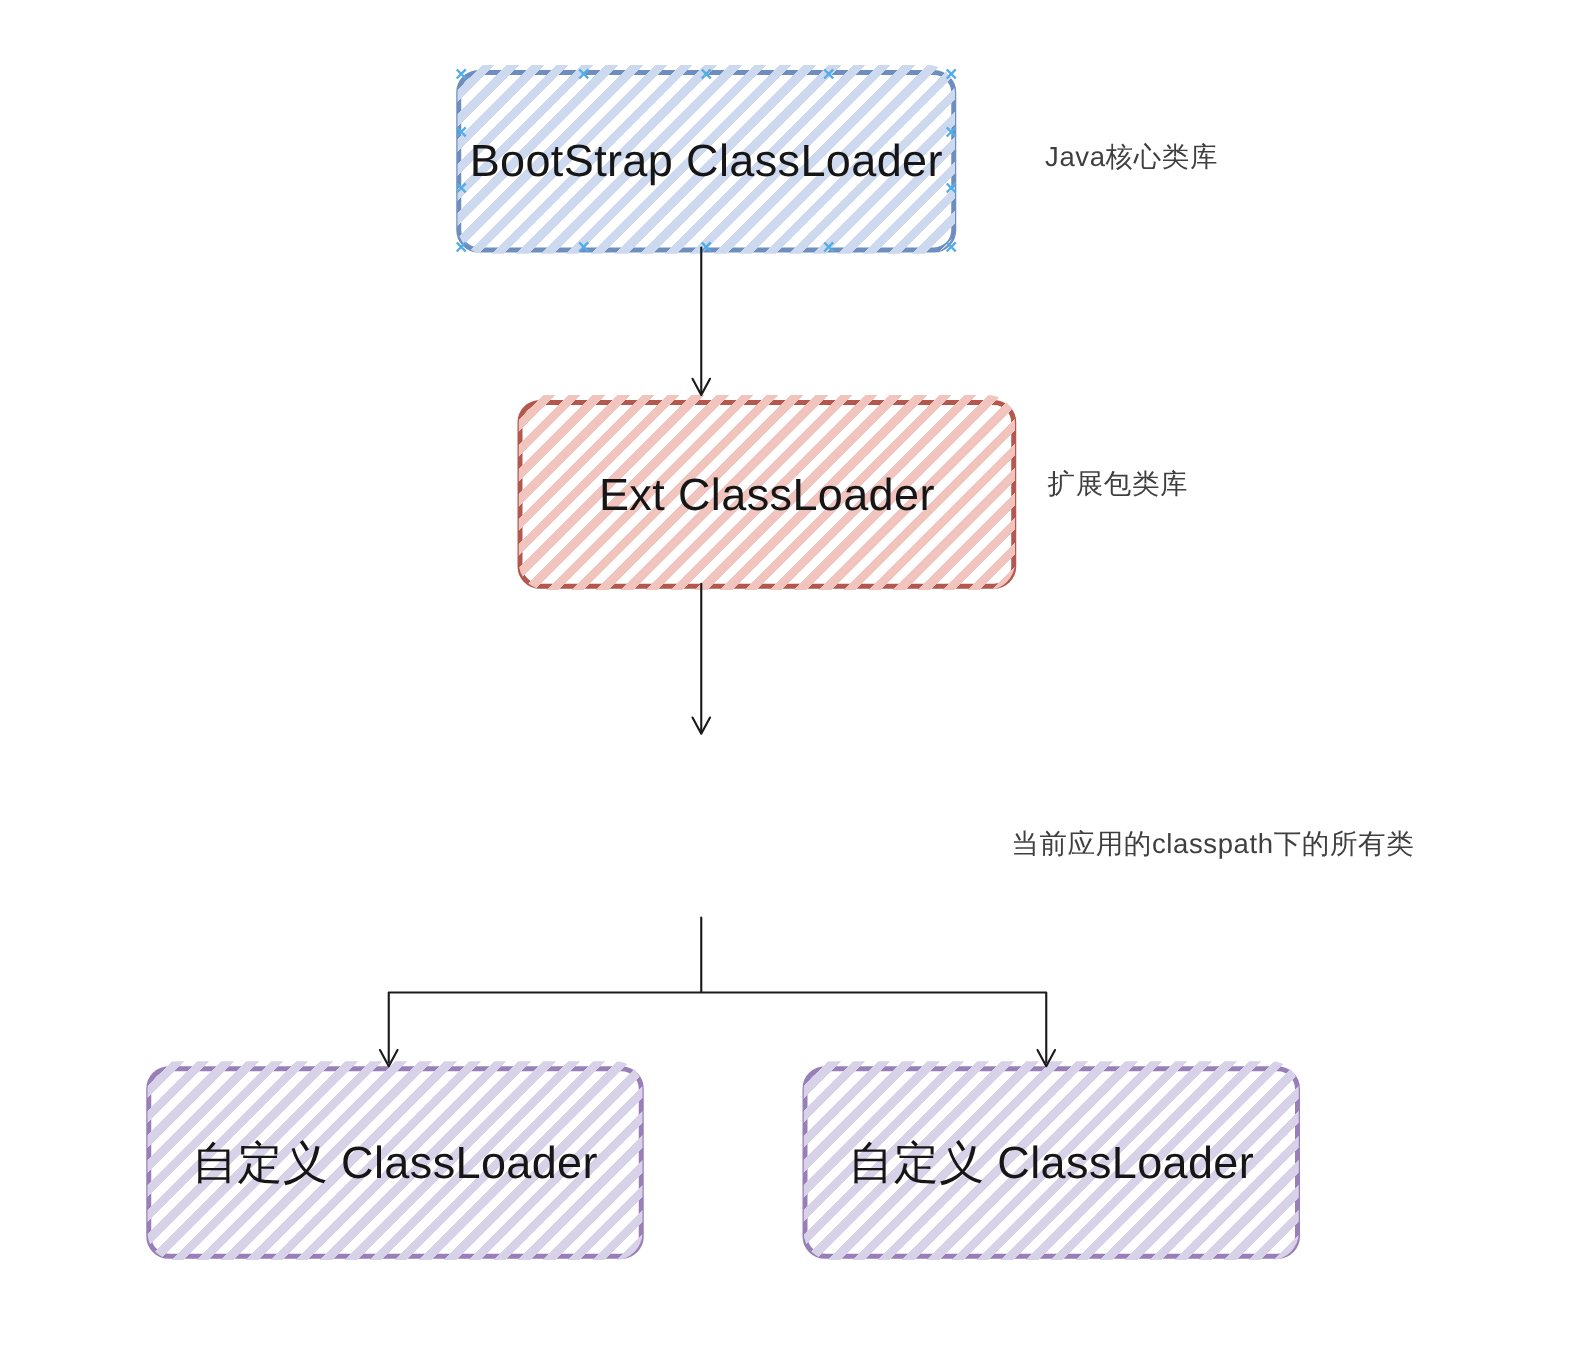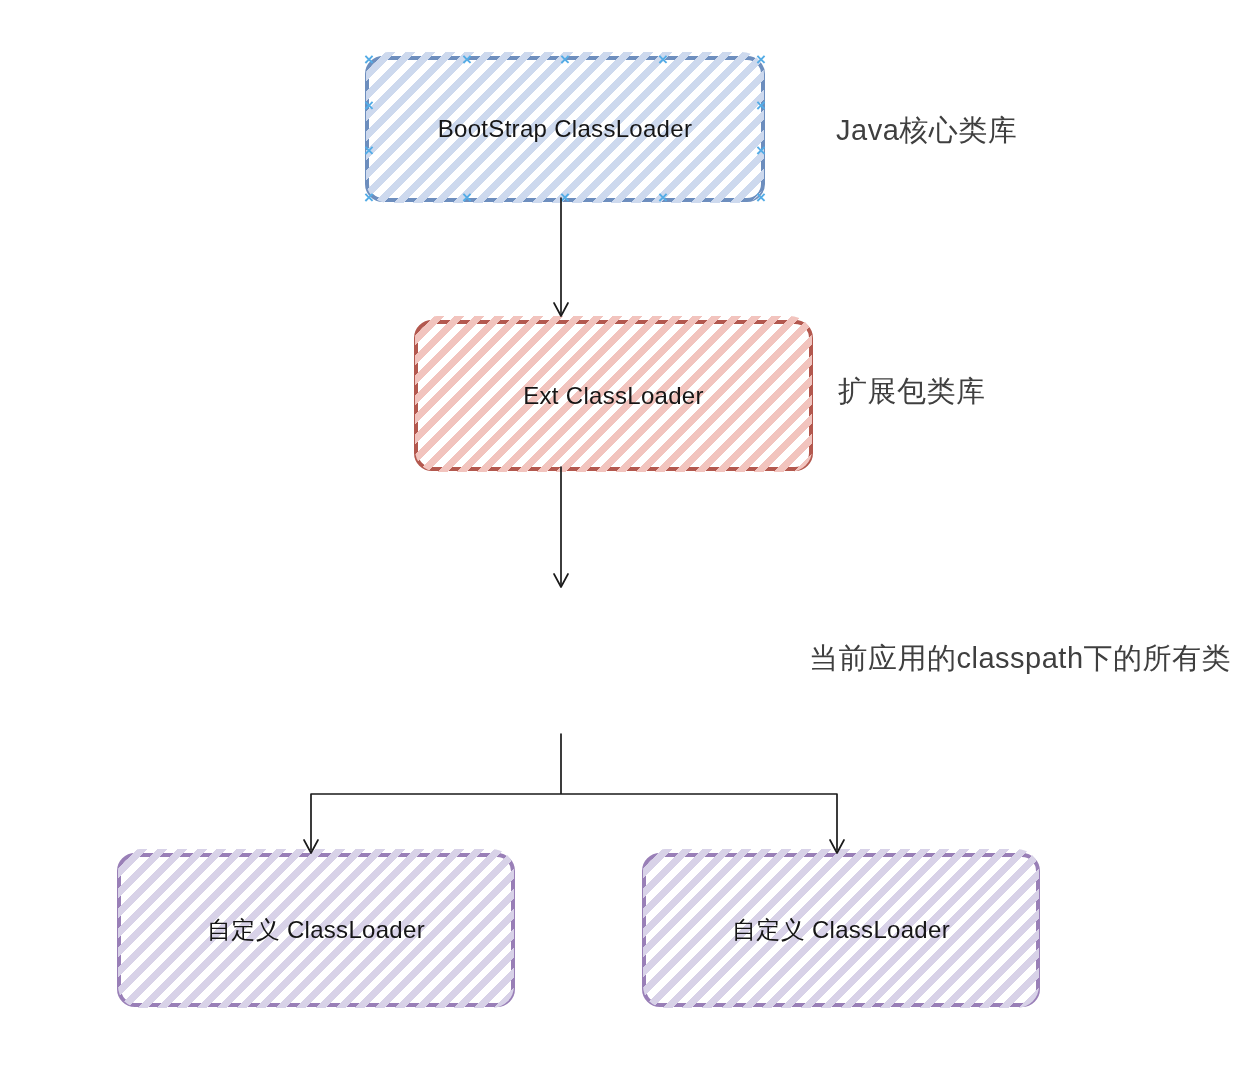--- a/index.html
+++ b/index.html
@@ -12,28 +12,28 @@
 
   
   .node{position:absolute;z-index:2;border:4px solid var(--bd);border-radius:18px;
         display:flex;align-items:center;justify-content:center;background:transparent;}
   .node::before{content:"";position:absolute;inset:-8px -3px -5px -3px;border-radius:22px;z-index:-1;
         background:repeating-linear-gradient(135deg,var(--hatch) 0 7px,transparent 7px 14px);}
   .n-blue  {--bd:#6d8ebe;--hatch:#cdd9ee;}
   .n-red   {--bd:#b3584e;--hatch:#f2c4be;}
   .n-green {--bd:#8db170;--hatch:#cfe2c0;}
   .n-purple{--bd:#997fb7;--hatch:#d8d2e8;}
-  .label{font-size:24px;color:#161616;letter-spacing:.3px;white-space:nowrap;}
+  .label{font-size:36px;color:#161616;letter-spacing:.3px;white-space:nowrap;}
 
   
   .handle{position:absolute;transform:translate(-50%,-54%);color:#54ace6;font-size:17px;
           font-weight:700;line-height:1;user-select:none;}
 
   
-  .note{position:absolute;z-index:4;font-size:29px;color:#3f3f3f;letter-spacing:.5px;white-space:nowrap;}
+  .note{position:absolute;z-index:4;font-size:22px;color:#3f3f3f;letter-spacing:.5px;white-space:nowrap;}
 </style>
 </head>
 <body>
 
 <div class="canvas">
 
   <svg class="overlay" viewBox="0 0 1256 1080">
     <g>
       <path d="M561 198 L561 314"></path>
       <path d="M554 303 L561 316 L568 303"></path>
@@ -75,15 +75,15 @@
   <div class="node n-purple" style="left:117px;top:853px;width:390px;height:146px;">
     <span class="label">自定义 ClassLoader</span>
   </div>
 
   <div class="node n-purple" style="left:642px;top:853px;width:390px;height:146px;">
     <span class="label">自定义 ClassLoader</span>
   </div>
 
   <div class="note" style="left:836px;top:111px">Java核心类库</div>
   <div class="note" style="left:838px;top:372px">扩展包类库</div>
-  <div class="note" style="left:809px;top:639px">当前应用的classpath下的所有类</div>
+  <div class="note" style="left:809px;top:660px">当前应用的classpath下的所有类</div>
 
 </div>
 
 </body></html>

